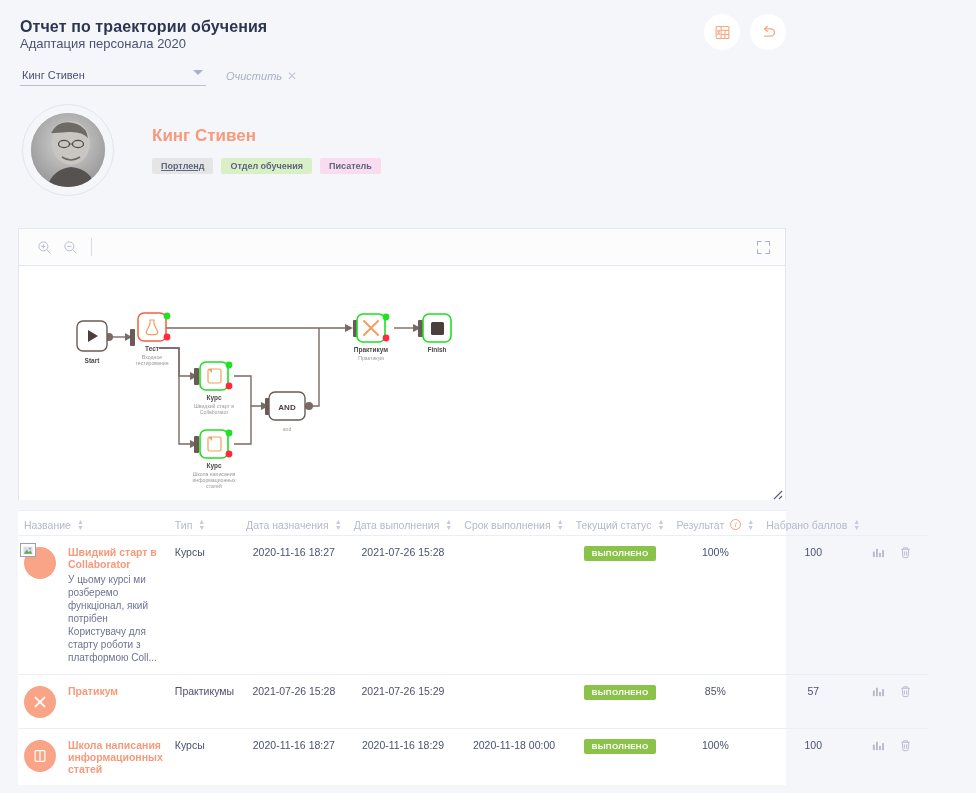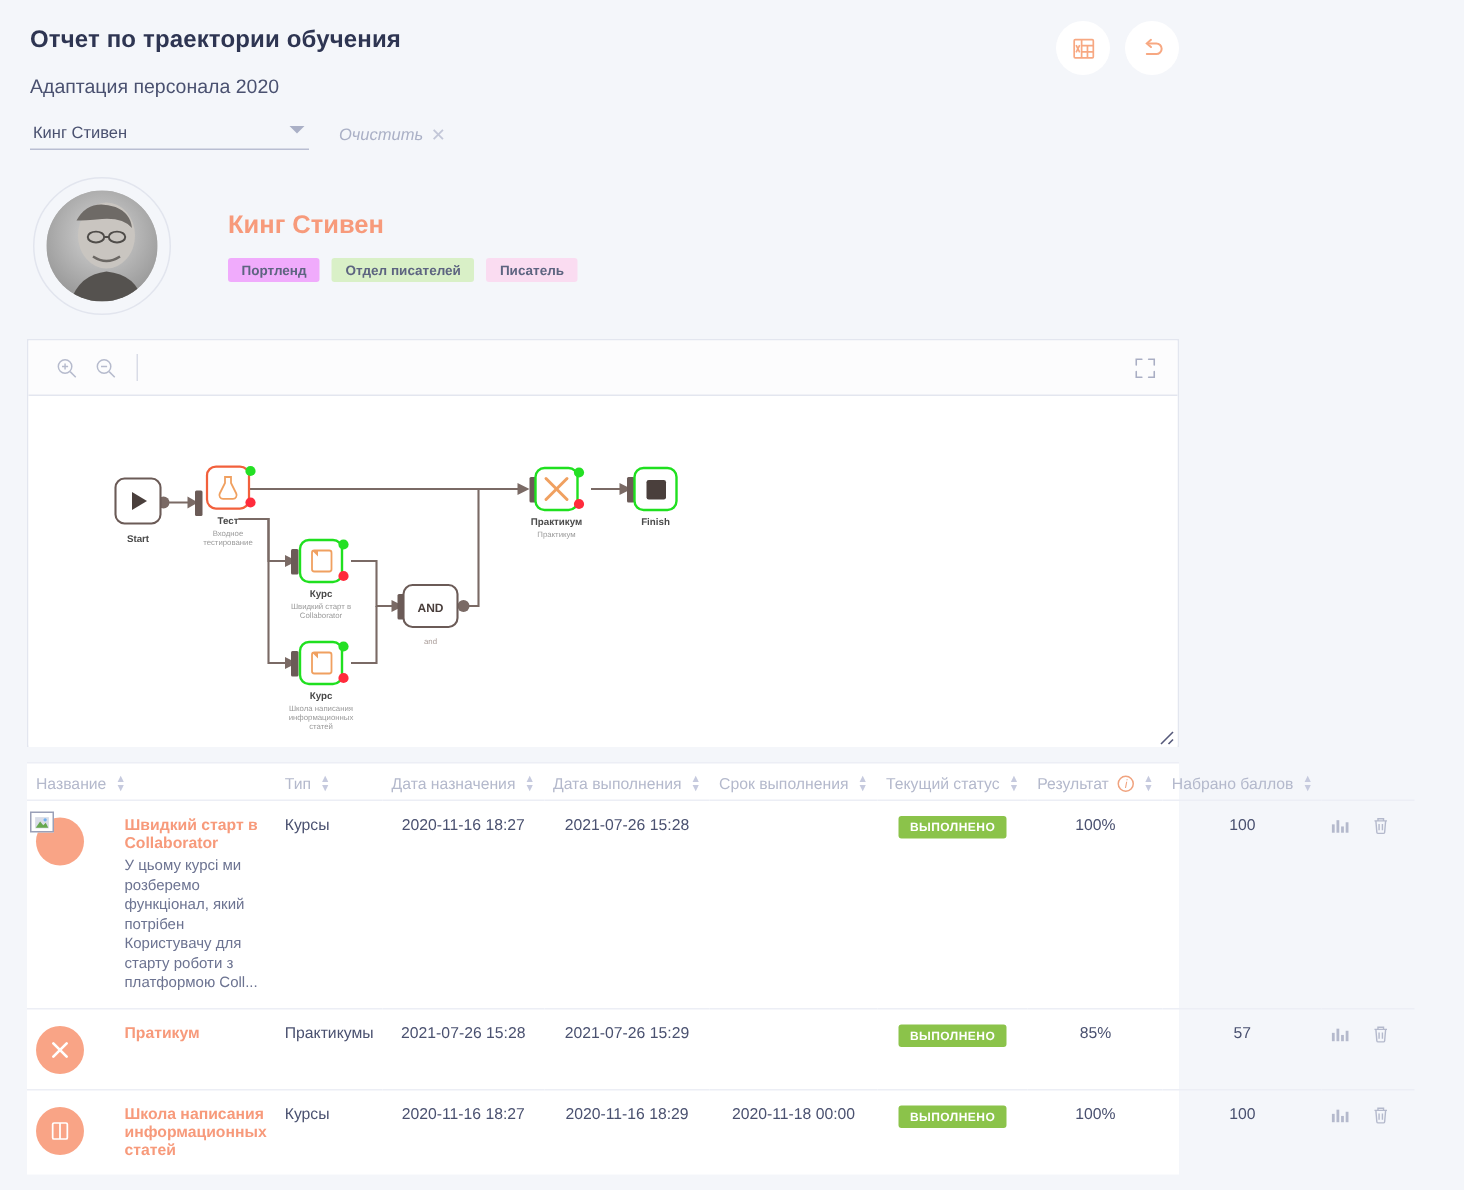--- a/index.html
+++ b/index.html
@@ -12,21 +12,21 @@
     overflow: hidden;
   }
   .page { position: relative; width: 804px; height: 793px; }
 
   
   .hdr { padding: 18px 20px 0 20px; }
   .hdr-title {
     font-size: 16px; font-weight: bold; color: #2e3552;
     letter-spacing: .1px;
   }
-  .hdr-sub { font-size: 13px; color: #4a5170; margin-top: 14px; }
+  .hdr-sub { font-size: 13px; color: #4a5170; }
 
   .filter-row { display: flex; align-items: center; margin-top: 14px; }
   .sel-wrap { position: relative; width: 186px; }
   .sel-input {
     width: 186px; border: 0; border-bottom: 1px solid #b9bed2;
     background: transparent; font-size: 11px; color: #4a5170;
     padding: 2px 18px 4px 2px; outline: none;
     font-family: "Liberation Sans", sans-serif;
   }
   .sel-caret {
@@ -63,21 +63,21 @@
   .prof-info { margin-left: 38px; }
   .prof-name { font-size: 17px; font-weight: bold; color: #f79a7b; }
   .tags { margin-top: 12px; display: flex; gap: 8px; }
   .tag {
     font-size: 9px; font-weight: bold; padding: 3px 9px;
     border-radius: 2px; color: #5d6480; white-space: nowrap;
   }
 
   
   .diagram-card {
-    margin: 16px 18px 0 18px; background: #fff;
+    margin: 32px 18px 0 18px; background: #fff;
     border: 1px solid #e3e6ef; position: relative;
     height: 272px;
   }
   .diagram-toolbar {
     height: 37px; border-bottom: 1px solid #e3e6ef;
     display: flex; align-items: center; padding: 0 12px;
     background: #fcfcfd;
   }
   .tb-btn { width: 26px; height: 26px; display:flex; align-items:center; justify-content:center; cursor: pointer; }
   .tb-sep { width: 1px; height: 18px; background: #d9dce7; margin-left: 8px; }
@@ -112,21 +112,21 @@
   .fsel .sel-caret { top: 8px; right: 6px; border-top-color: #b9bed2; }
   .reset-f {
     font-size: 10.5px; color: #b4b9cc; font-style: italic; text-align: right;
     line-height: 14px; cursor: pointer; padding-right: 6px;
   }
   .reset-x { font-style: normal; font-size: 12px; }
 
   tbody tr { border-top: 1px solid #eceef5; }
   tbody td { padding: 10px 6px; font-size: 10.5px; color: #4a5170; vertical-align: top; }
   tbody tr { height: 48px; }
-  .cell-name { display: flex; gap: 27px; }
+  .cell-name { display: flex; gap: 12px; }
   .row-ico {
     width: 32px; height: 32px; border-radius: 50%; background: #f9a486;
     flex: none; display: flex; align-items: center; justify-content: center;
     margin-top: 1px;
   }
   .row-ico.broken { border-radius: 50%; position: relative; }
   .brk {
     position: absolute; left: -4px; top: -4px; width: 16px; height: 14px;
     border: 1px solid #9aa0b8; background: #fff;
     display:flex; align-items:center; justify-content:center;
@@ -198,22 +198,22 @@
           <ellipse cx="47" cy="31" rx="5.5" ry="3.6" fill="none" stroke="#4f4c49" stroke-width="1.3"></ellipse>
           <line x1="38.5" y1="31" x2="41.5" y2="31" stroke="#4f4c49" stroke-width="1.2"></line>
           <path d="M31 44 q9 6 18 0" stroke="#6b6763" stroke-width="1.6" fill="none"></path>
           <path d="M16 74 q6 -18 24 -20 q20 2 24 20z" fill="#55524f"></path>
         </svg>
       </div>
     </div>
     <div class="prof-info">
       <div class="prof-name">Кинг Стивен</div>
       <div class="tags">
-        <span class="tag" style="background: #f0abfc;">Портленд</span>
-        <span class="tag" style="background: rgb(217, 240, 199);">Отдел писателей</span>
+        <span class="tag" style="background: #e5e5e5; text-decoration: underline;">Портленд</span>
+        <span class="tag" style="background: rgb(217, 240, 199);">Отдел обучения</span>
         <span class="tag" style="background: rgb(250, 220, 241);">Писатель</span>
       </div>
     </div>
   </div>
 
   <div class="diagram-card">
     <div class="diagram-toolbar">
       <div class="tb-btn">
         <svg width="15" height="15" viewBox="0 0 20 20" fill="none" stroke="#b6bbcd" stroke-width="1.3">
           <circle cx="8.5" cy="8.5" r="6"></circle>

